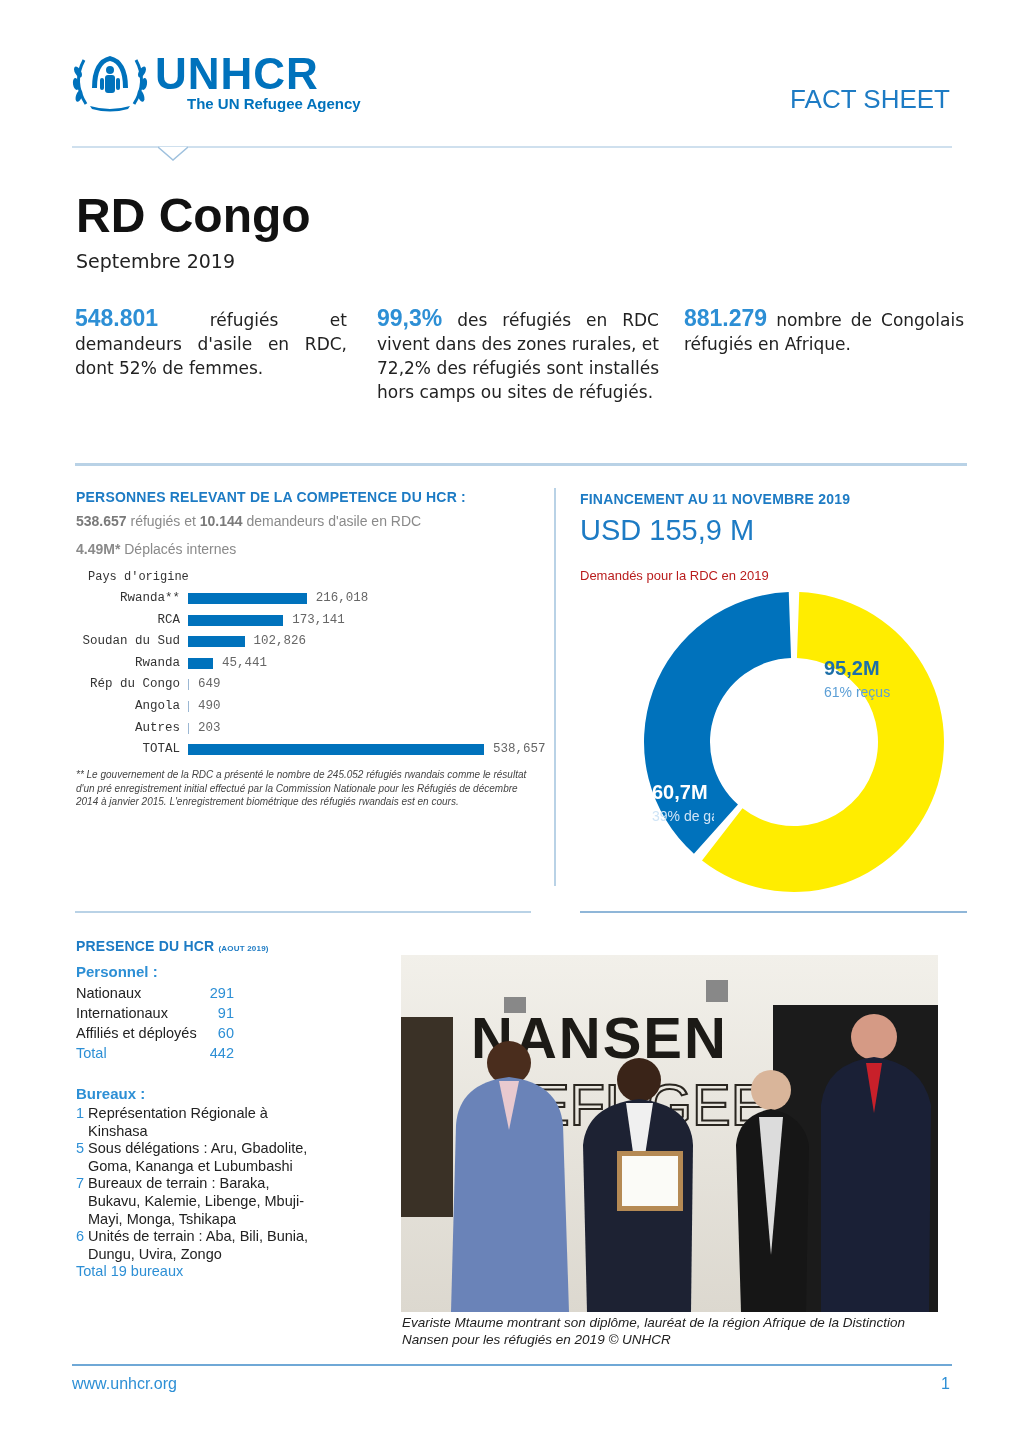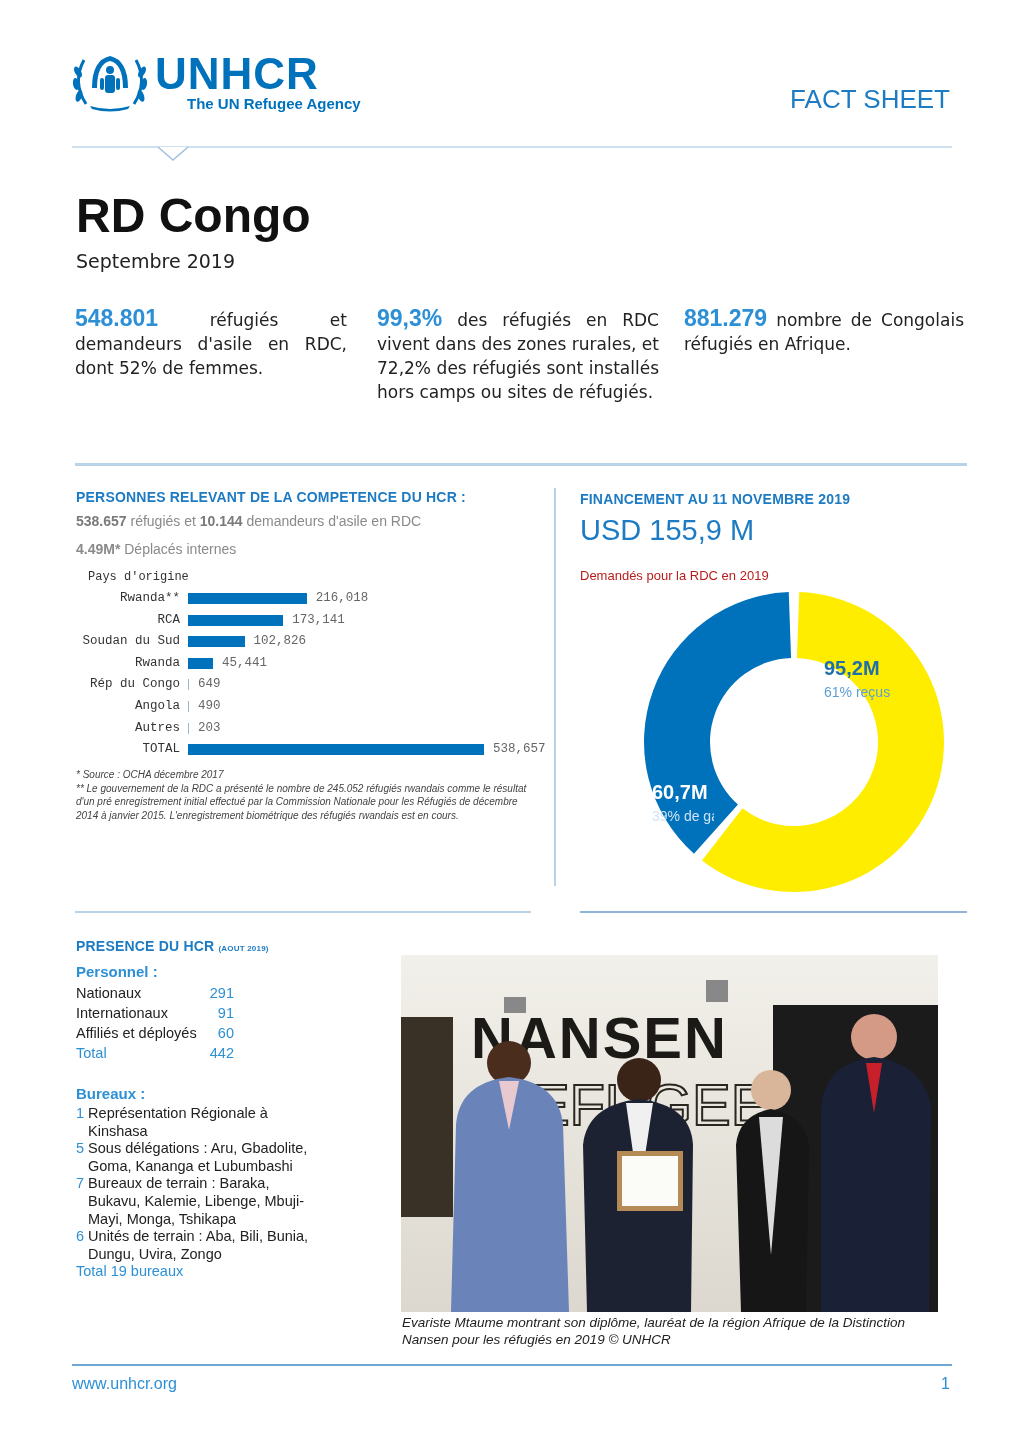--- a/index.html
+++ b/index.html
@@ -179,21 +179,20 @@
       </div>
       <div class="bar-row" style="top: 171.2px;">
         <div class="bar-label">TOTAL</div>
         <div class="bar-fill" style="width: 296px;"></div>
         <div class="bar-value" style="left: 423px;">538,657</div>
       </div>
     </div>
 </div>
 
 <div class="abs footnote">
-  <div>* Source : OCHA décembre 2017</div>
   <div>** Le gouvernement de la RDC a présenté le nombre de 245.052 réfugiés rwandais comme le résultat d'un pré enregistrement initial effectué par la Commission Nationale pour les Réfugiés de décembre 2014 à janvier 2015. L'enregistrement biométrique des réfugiés rwandais est en cours.</div>
 </div>
 
 <div class="abs sec-title fin-title">FINANCEMENT AU 11 NOVEMBRE 2019</div>
 <div class="abs fin-amount">USD 155,9 M</div>
 <div class="abs fin-sub">Demandés pour la RDC en 2019</div>
 <div class="abs donut">
   <svg id="donut-svg" width="316" height="300" viewBox="0 0 316 300">
       <path d="M163.24892819065042 0.09186562147669974 A150 150 0 1 1 66.00629179423372 268.4785113451057 L106.48352340477089 216.34796635325918 A84 84 0 1 0 160.93939978676423 66.05144474802695 Z" fill="#ffed00"></path>
       <path d="M57.94485993054063 261.7540556117802 A150 150 0 0 1 152.75107180934953 0.09186562147669974 L155.06060021323574 66.05144474802695 A84 84 0 0 0 101.96912156110275 212.5822711425969 Z" fill="#0072bc"></path>

